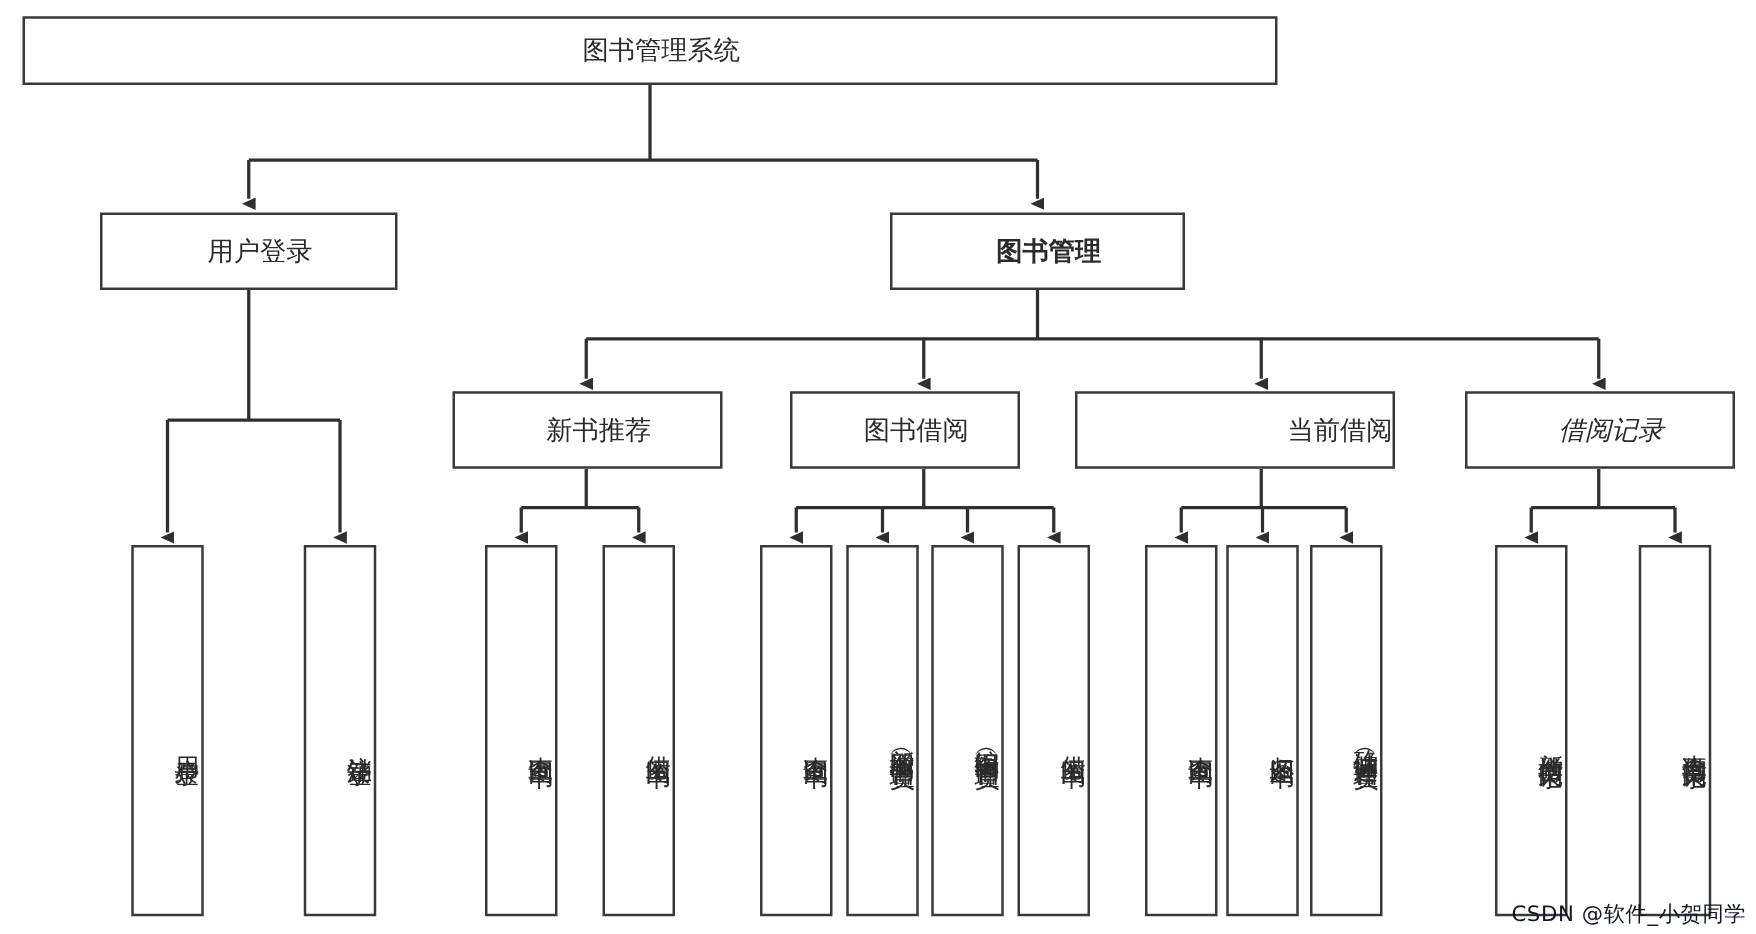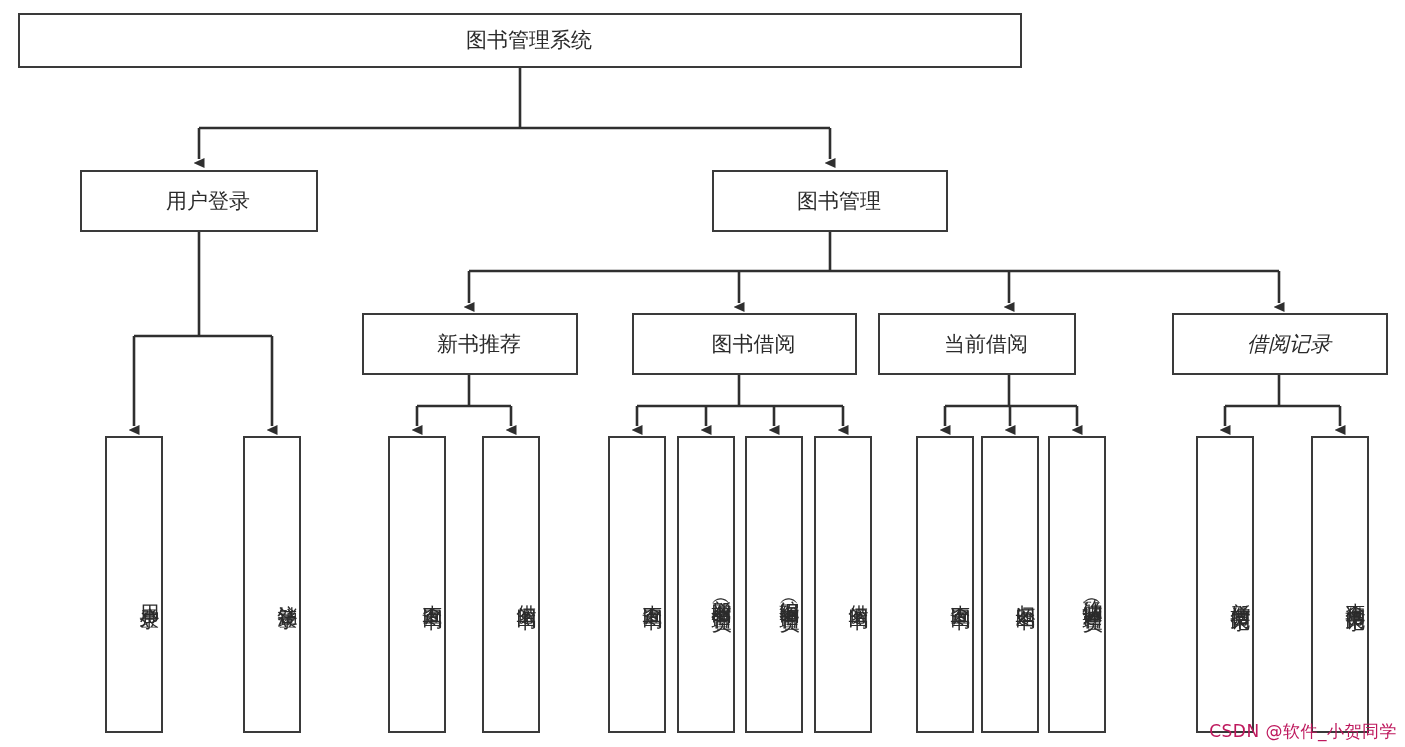--- a/index.html
+++ b/index.html
@@ -57,21 +57,21 @@
   .node.v .lbl {
     writing-mode: vertical-rl;
     text-orientation: upright;
     letter-spacing: 2px;
   }
   #watermark {
     position: absolute;
     right: 8px;
     bottom: 4px;
     font-size: 17px;
-    color: #be185d;
+    color: #0f172a;
     letter-spacing: 0.5px;
     white-space: nowrap;
     font-family: "DejaVu Sans", "Liberation Sans", sans-serif;
   }
 </style>
 </head>
 <body>
 
 <div id="canvas">
 
@@ -125,31 +125,31 @@
     </g>
   </svg>
 
   <div class="node h" style="left:18px; top:13px; width:1004px; height:55px;">
     <span class="lbl">图书管理系统</span>
   </div>
 
   <div class="node h" style="left:80px; top:170px; width:238px; height:62px;">
     <span class="lbl">用户登录</span>
   </div>
-  <div class="node h" style="left:712px; top:170px; width:236px; height:62px;">
+  <div class="node h" style="left:712px; top:170px; width:236px; height:62px;font-weight:bold;">
     <span class="lbl">图书管理</span>
   </div>
 
   <div class="node h" style="left:362px; top:313px; width:216px; height:62px;text-align:right;">
     <span class="lbl">新书推荐</span>
   </div>
-  <div class="node h" style="left:632px; top:313px; width:225px; height:62px;">
+  <div class="node h" style="left:632px; top:313px; width:184px; height:62px;">
     <span class="lbl">图书借阅</span>
   </div>
-  <div class="node h" style="left:878px; top:313px; width:198px; height:62px;">
+  <div class="node h" style="left:860px; top:313px; width:256px; height:62px;justify-content:flex-end;">
     <span class="lbl">当前借阅</span>
   </div>
   <div class="node h" style="left:1172px; top:313px; width:216px; height:62px;font-style:italic;">
     <span class="lbl">借阅记录</span>
   </div>
 
   <div class="node v" style="left:105px; top:436px; width:58px; height:297px;">
     <span class="lbl">用户登录</span>
   </div>
   <div class="node v" style="left:243px; top:436px; width:58px; height:297px;">

